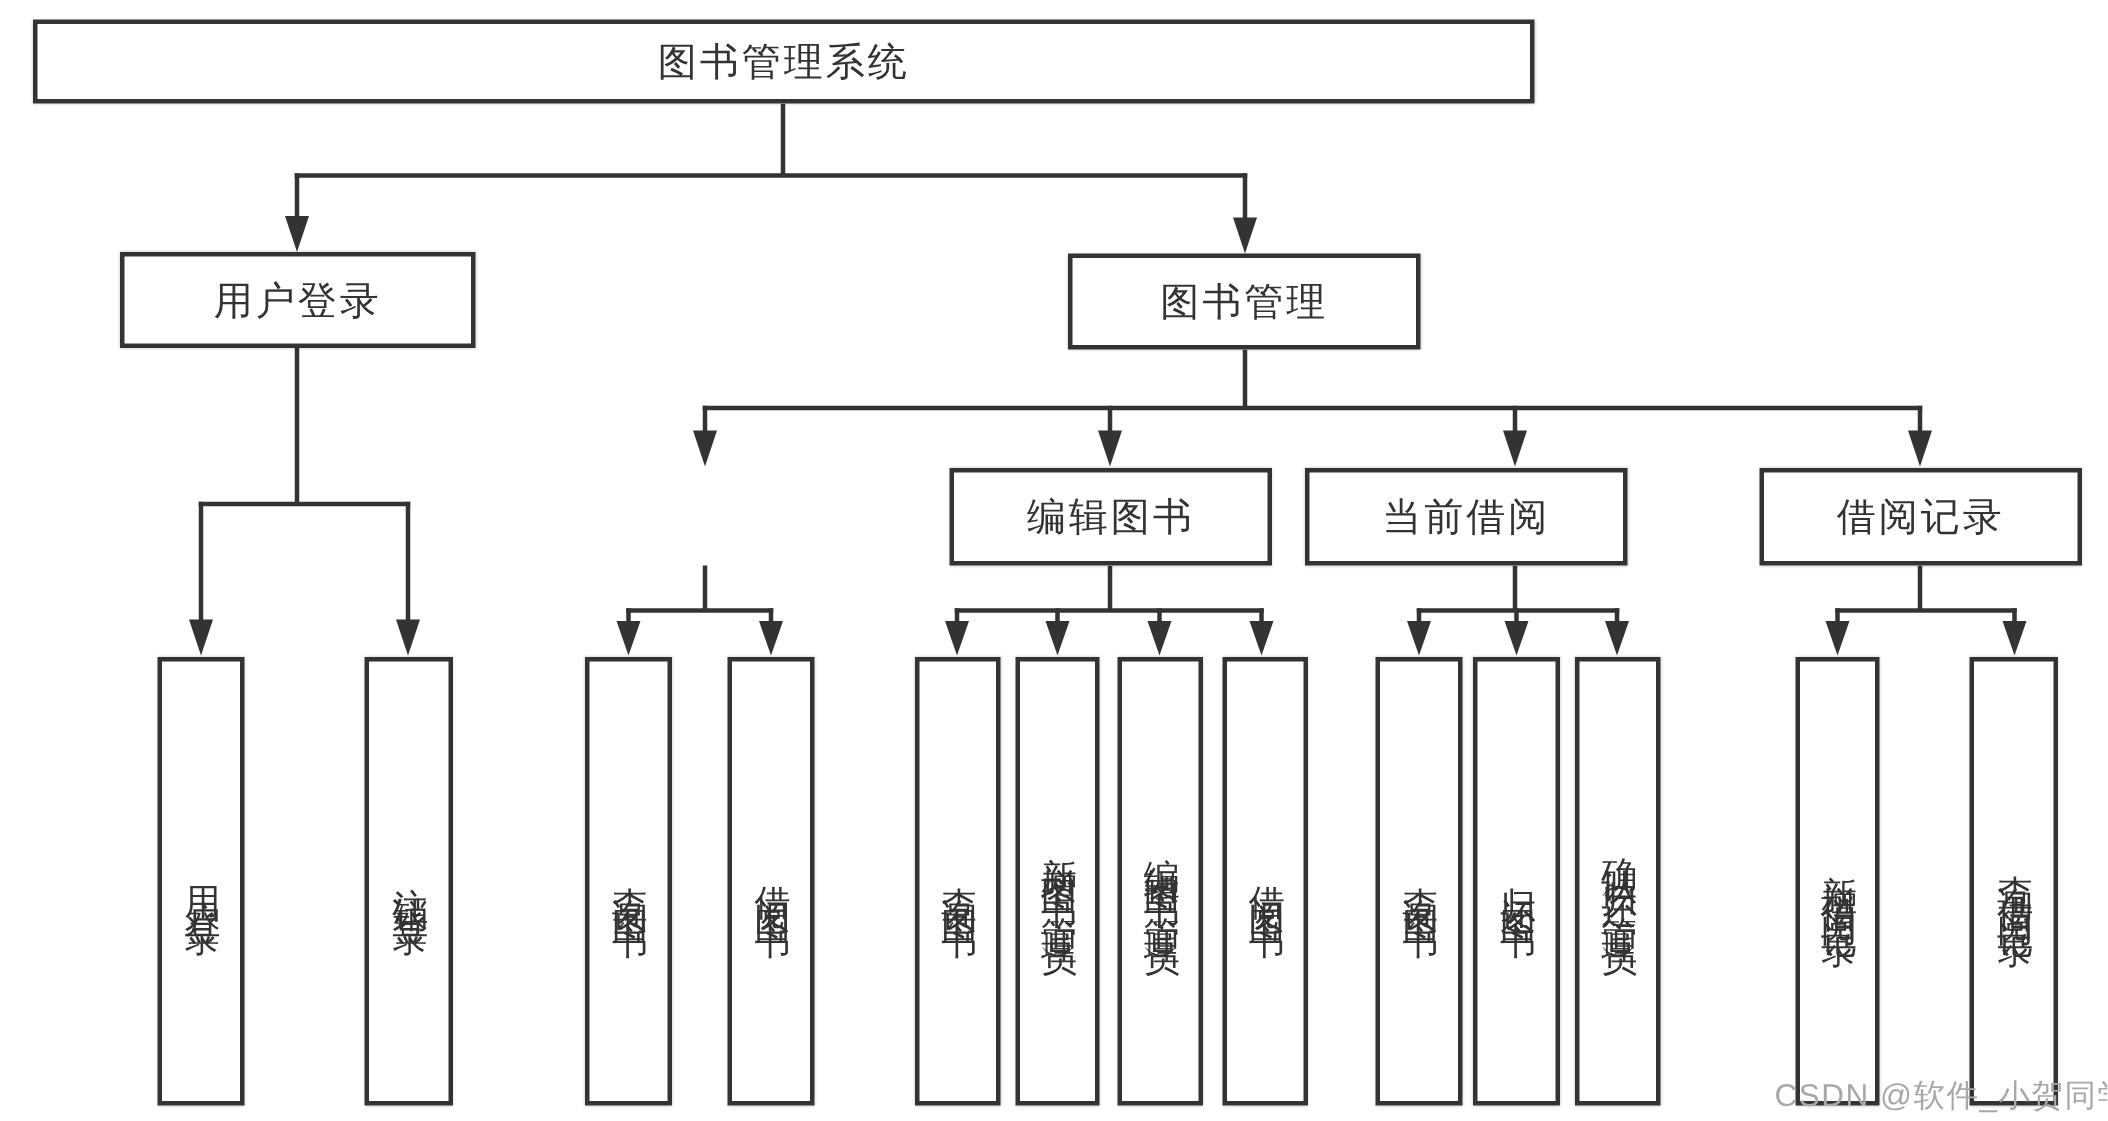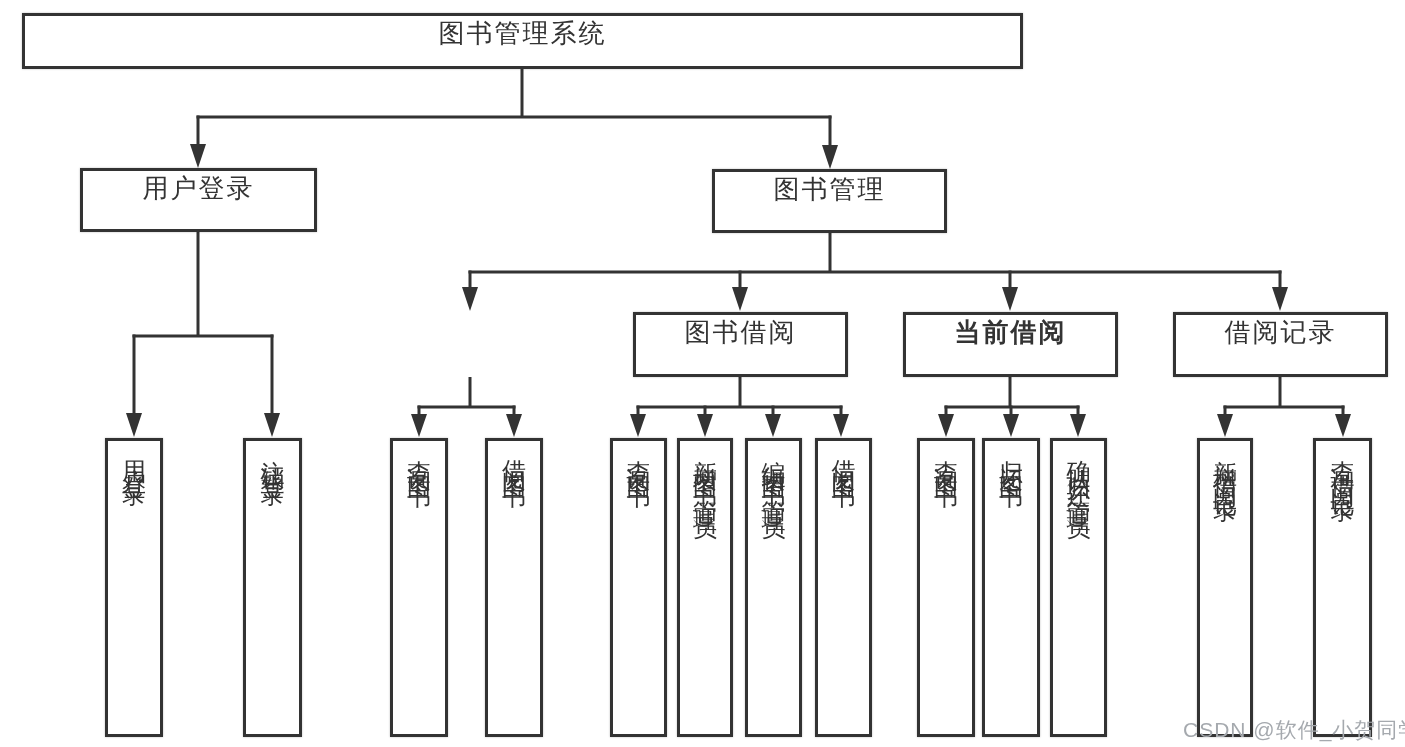--- a/index.html
+++ b/index.html
@@ -16,38 +16,39 @@
     position: absolute;
     inset: 0;
     pointer-events: none;
   }
   .node {
     position: absolute;
     background: #ffffff;
     border: 3px solid #333333;
     box-sizing: border-box;
     display: flex;
+    align-items: center;
     justify-content: center;
     box-shadow: 0 0 2px rgba(0,0,0,0.25);
   }
   .node span {
     color: #333333;
     white-space: nowrap;
   }
   .hbox span {
     font-size: 26px;
     letter-spacing: 2px;
   }
   .root  { left: 22px;  top: 13px;  width: 1001px; height: 56px; }
   .l2a   { left: 80px;  top: 168px; width: 237px;  height: 64px; }
   .l2b   { left: 712px; top: 169px; width: 235px;  height: 64px; }
   .l3    { top: 312px; height: 65px; width: 215px; }
   .l3a   { left: 362px; width: 216px; }
   .l3b   { left: 633px; }
-  .l3c   { left: 903px; font-weight: bold; }
+  .l3c   { left: 870px; }
   .l3d   { left: 1173px; }
   .leaf  { top: 438px; height: 299px; }
   .leaf span {
     writing-mode: vertical-rl;
     text-orientation: mixed;
     font-size: 24px;
     letter-spacing: 8px;
     line-height: 1;
   }
   .watermark {
@@ -147,21 +148,21 @@
   </div>
 
   <div class="node hbox l2a">
     <span>用户登录</span>
   </div>
   <div class="node hbox l2b">
     <span>图书管理</span>
   </div>
 
   <div class="node hbox l3 l3b">
-    <span>图书借阅</span>
+    <span>编辑图书</span>
   </div>
   <div class="node hbox l3 l3c">
     <span>当前借阅</span>
   </div>
   <div class="node hbox l3 l3d">
     <span>借阅记录</span>
   </div>
 
   <div class="node leaf" style="left:105px;width:58px">
     <span>用户登录</span>

